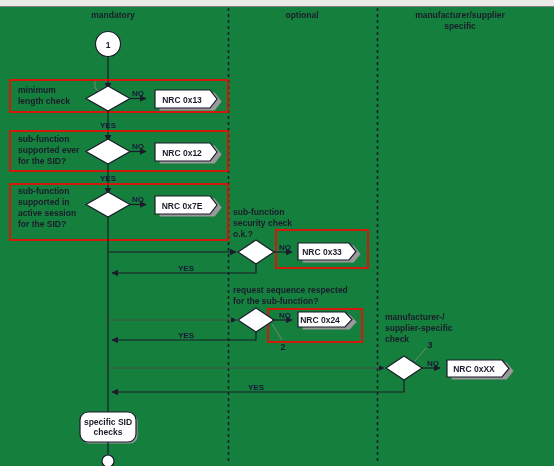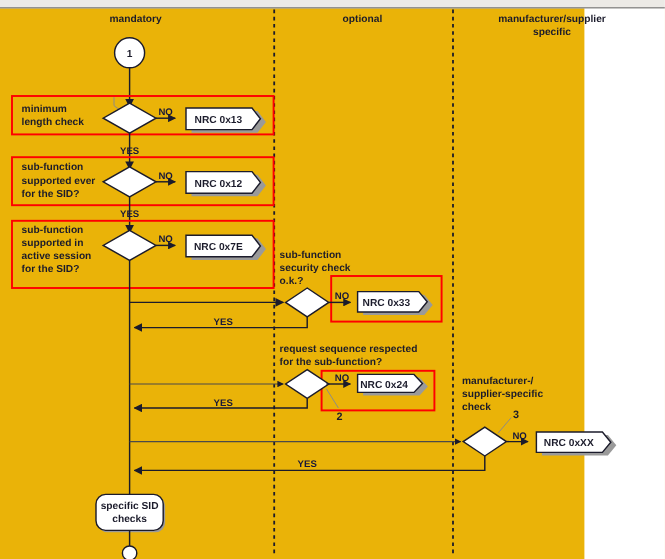--- a/index.html
+++ b/index.html
@@ -7,22 +7,22 @@
     background: #ffffff;
   }
   body {
     width: 554px; height: 466px;
     font-family: "Liberation Sans", sans-serif;
     overflow: hidden;
     position: relative;
   }
   #stage {
     position: relative;
-    width: 487px; height: 466px;
-    background: #eab308;
+    width: 554px; height: 466px;
+    background: #15803d;
   }
   .topbar {
     position: absolute; left: 0; top: 0;
     width: 554px; height: 7px;
     background: #eceae6;
     border-bottom: 1px solid #7d7d7d;
     box-sizing: border-box;
   }
   svg#diagram {
     position: absolute; left: 0; top: 0;

